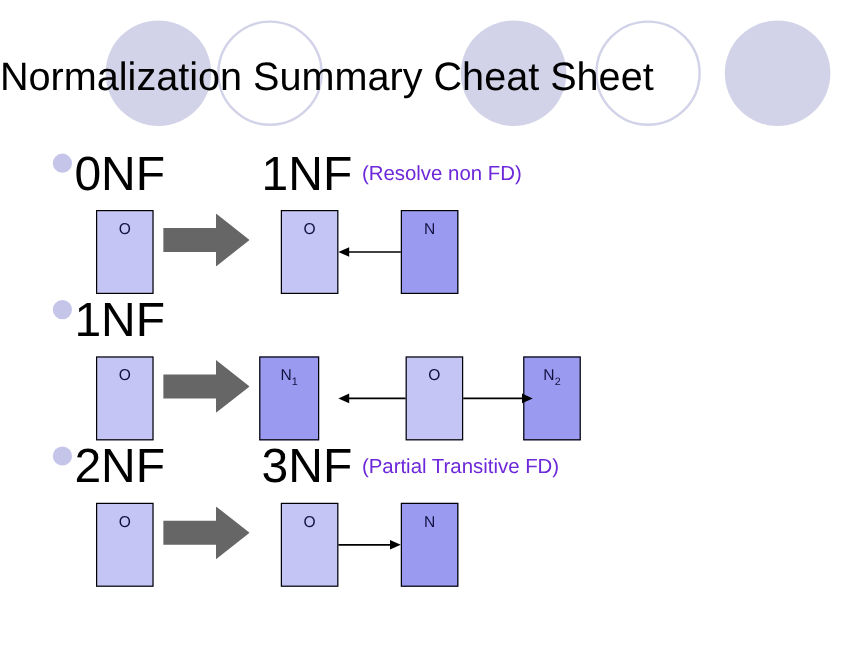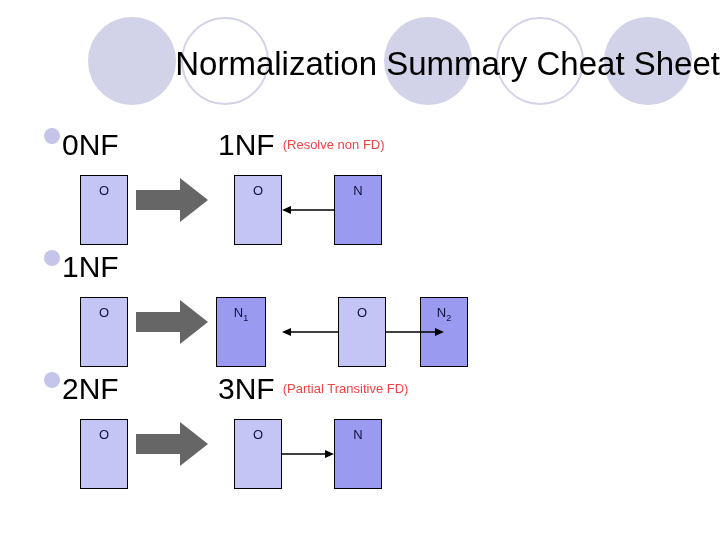--- a/index.html
+++ b/index.html
@@ -34,21 +34,21 @@
   }
   .deco-circle.outline {
     background: transparent;
     border: 2px solid #d2d2e8;
   }
   #page-title {
     position: absolute;
     left: 0;
     top: 45px;
     width: 720px;
-    text-align: right;
+    text-align: left;
     font-size: 33px;
     font-weight: normal;
     letter-spacing: 0px;
     color: #000000;
     white-space: nowrap;
   }
 
   
   .row {
     position: absolute;
@@ -73,32 +73,32 @@
     display: inline-block;
     width: 16px;
     height: 16px;
     border-radius: 50%;
     background: #c5c5ea;
     vertical-align: 5px;
     margin-right: 2px;
   }
   .nf-label {
     display: inline-block;
-    font-size: 30px;
+    font-size: 40px;
     line-height: 34px;
     vertical-align: top;
     color: #000000;
   }
   .nf-note {
     display: inline-block;
-    font-size: 13px;
+    font-size: 17px;
     line-height: 34px;
     vertical-align: top;
     margin-left: 8px;
-    color: #ef4444;
+    color: #6d28d9;
   }
 
   
   .box {
     position: absolute;
     box-sizing: border-box;
     border: 1px solid #000000;
     font-size: 13px;
     color: #101040;
     text-align: center;
@@ -185,21 +185,21 @@
       <polygon points="0,12 44,12 44,0 72,22 44,44 44,32 0,32" fill="#666666"></polygon>
     </svg>
   </div>
 
   <div class="box n-box" style="left:216px; top:47px; width:50px; height:70px;">
     <span><span>N</span><sub>1</sub></span>
   </div>
   <div class="box o-box" style="left:338px; top:47px; width:48px; height:70px;">
     <span>O</span>
   </div>
-  <div class="box n-box" style="left:420px; top:47px; width:48px; height:70px;">
+  <div class="box n-box" style="left:436px; top:47px; width:48px; height:70px;">
     <span><span>N</span><sub>2</sub></span>
   </div>
 
   <div class="connector" style="left:282px; top:76px; width:56px; height:12px;">
     <svg width="56" height="12" viewBox="0 0 56 12">
       <line x1="56" y1="6" x2="7" y2="6" stroke="#000000" stroke-width="1.4"></line>
       <polygon points="0,6 9,2 9,10" fill="#000000"></polygon>
     </svg>
   </div>
 

